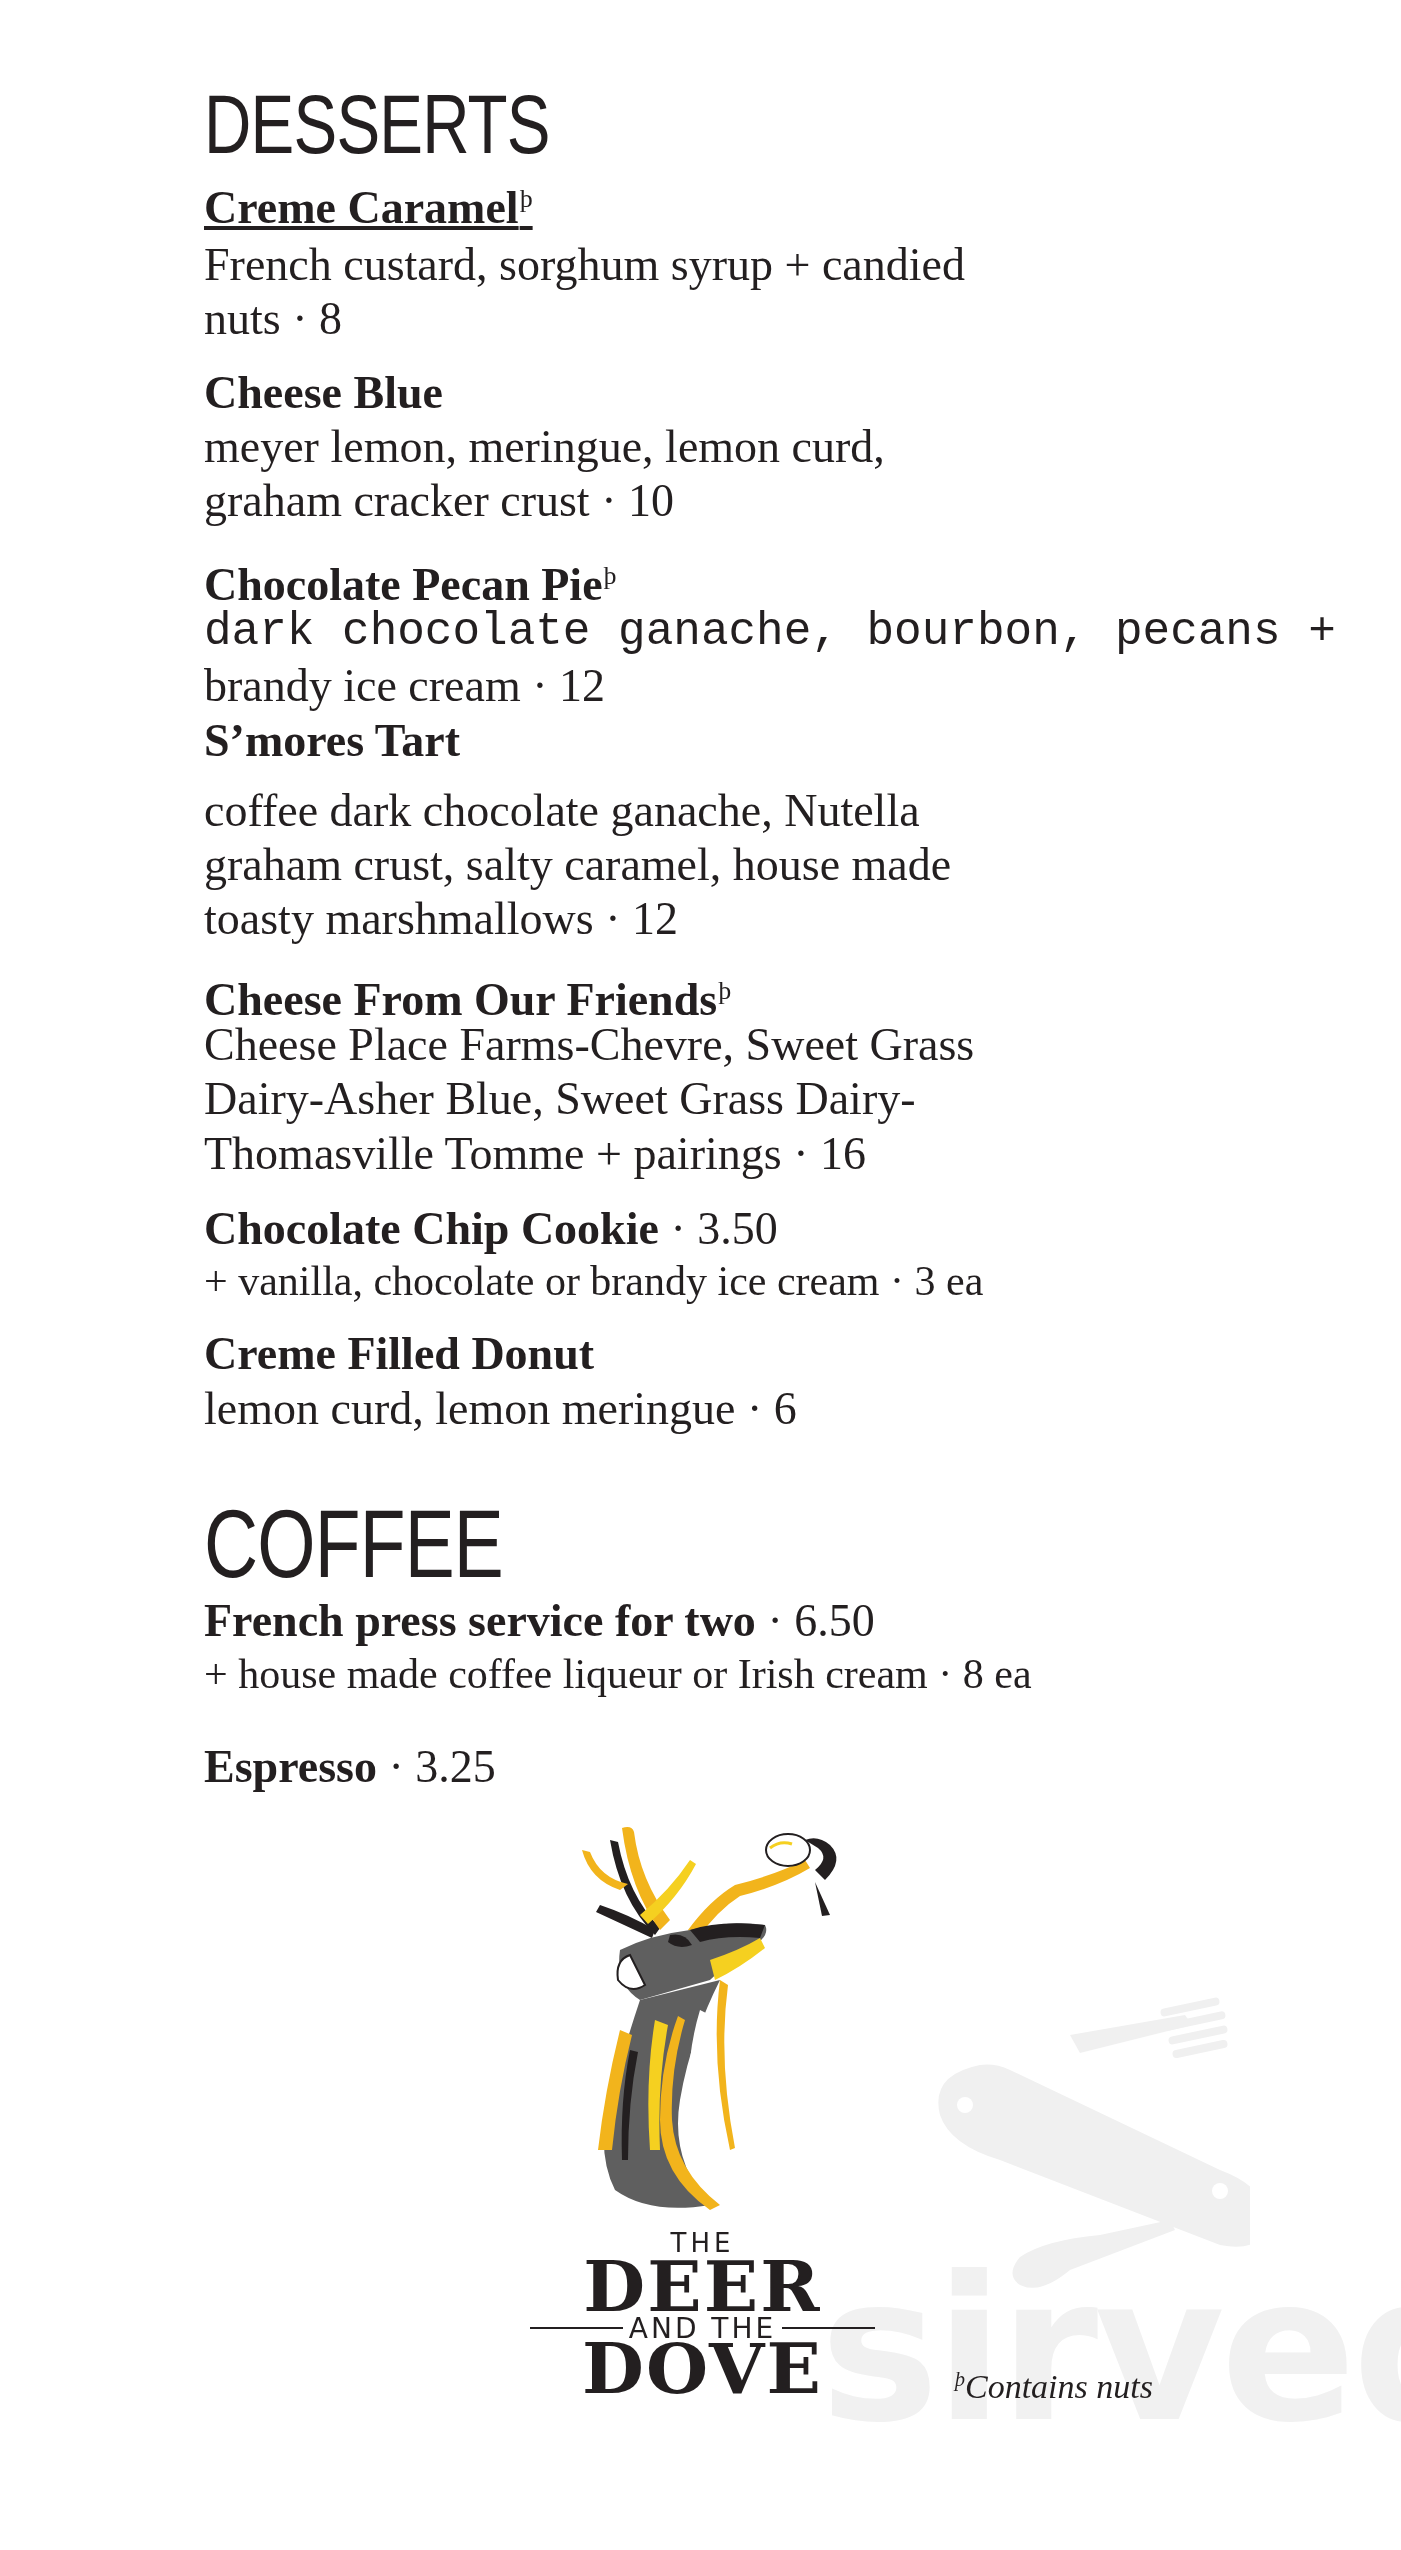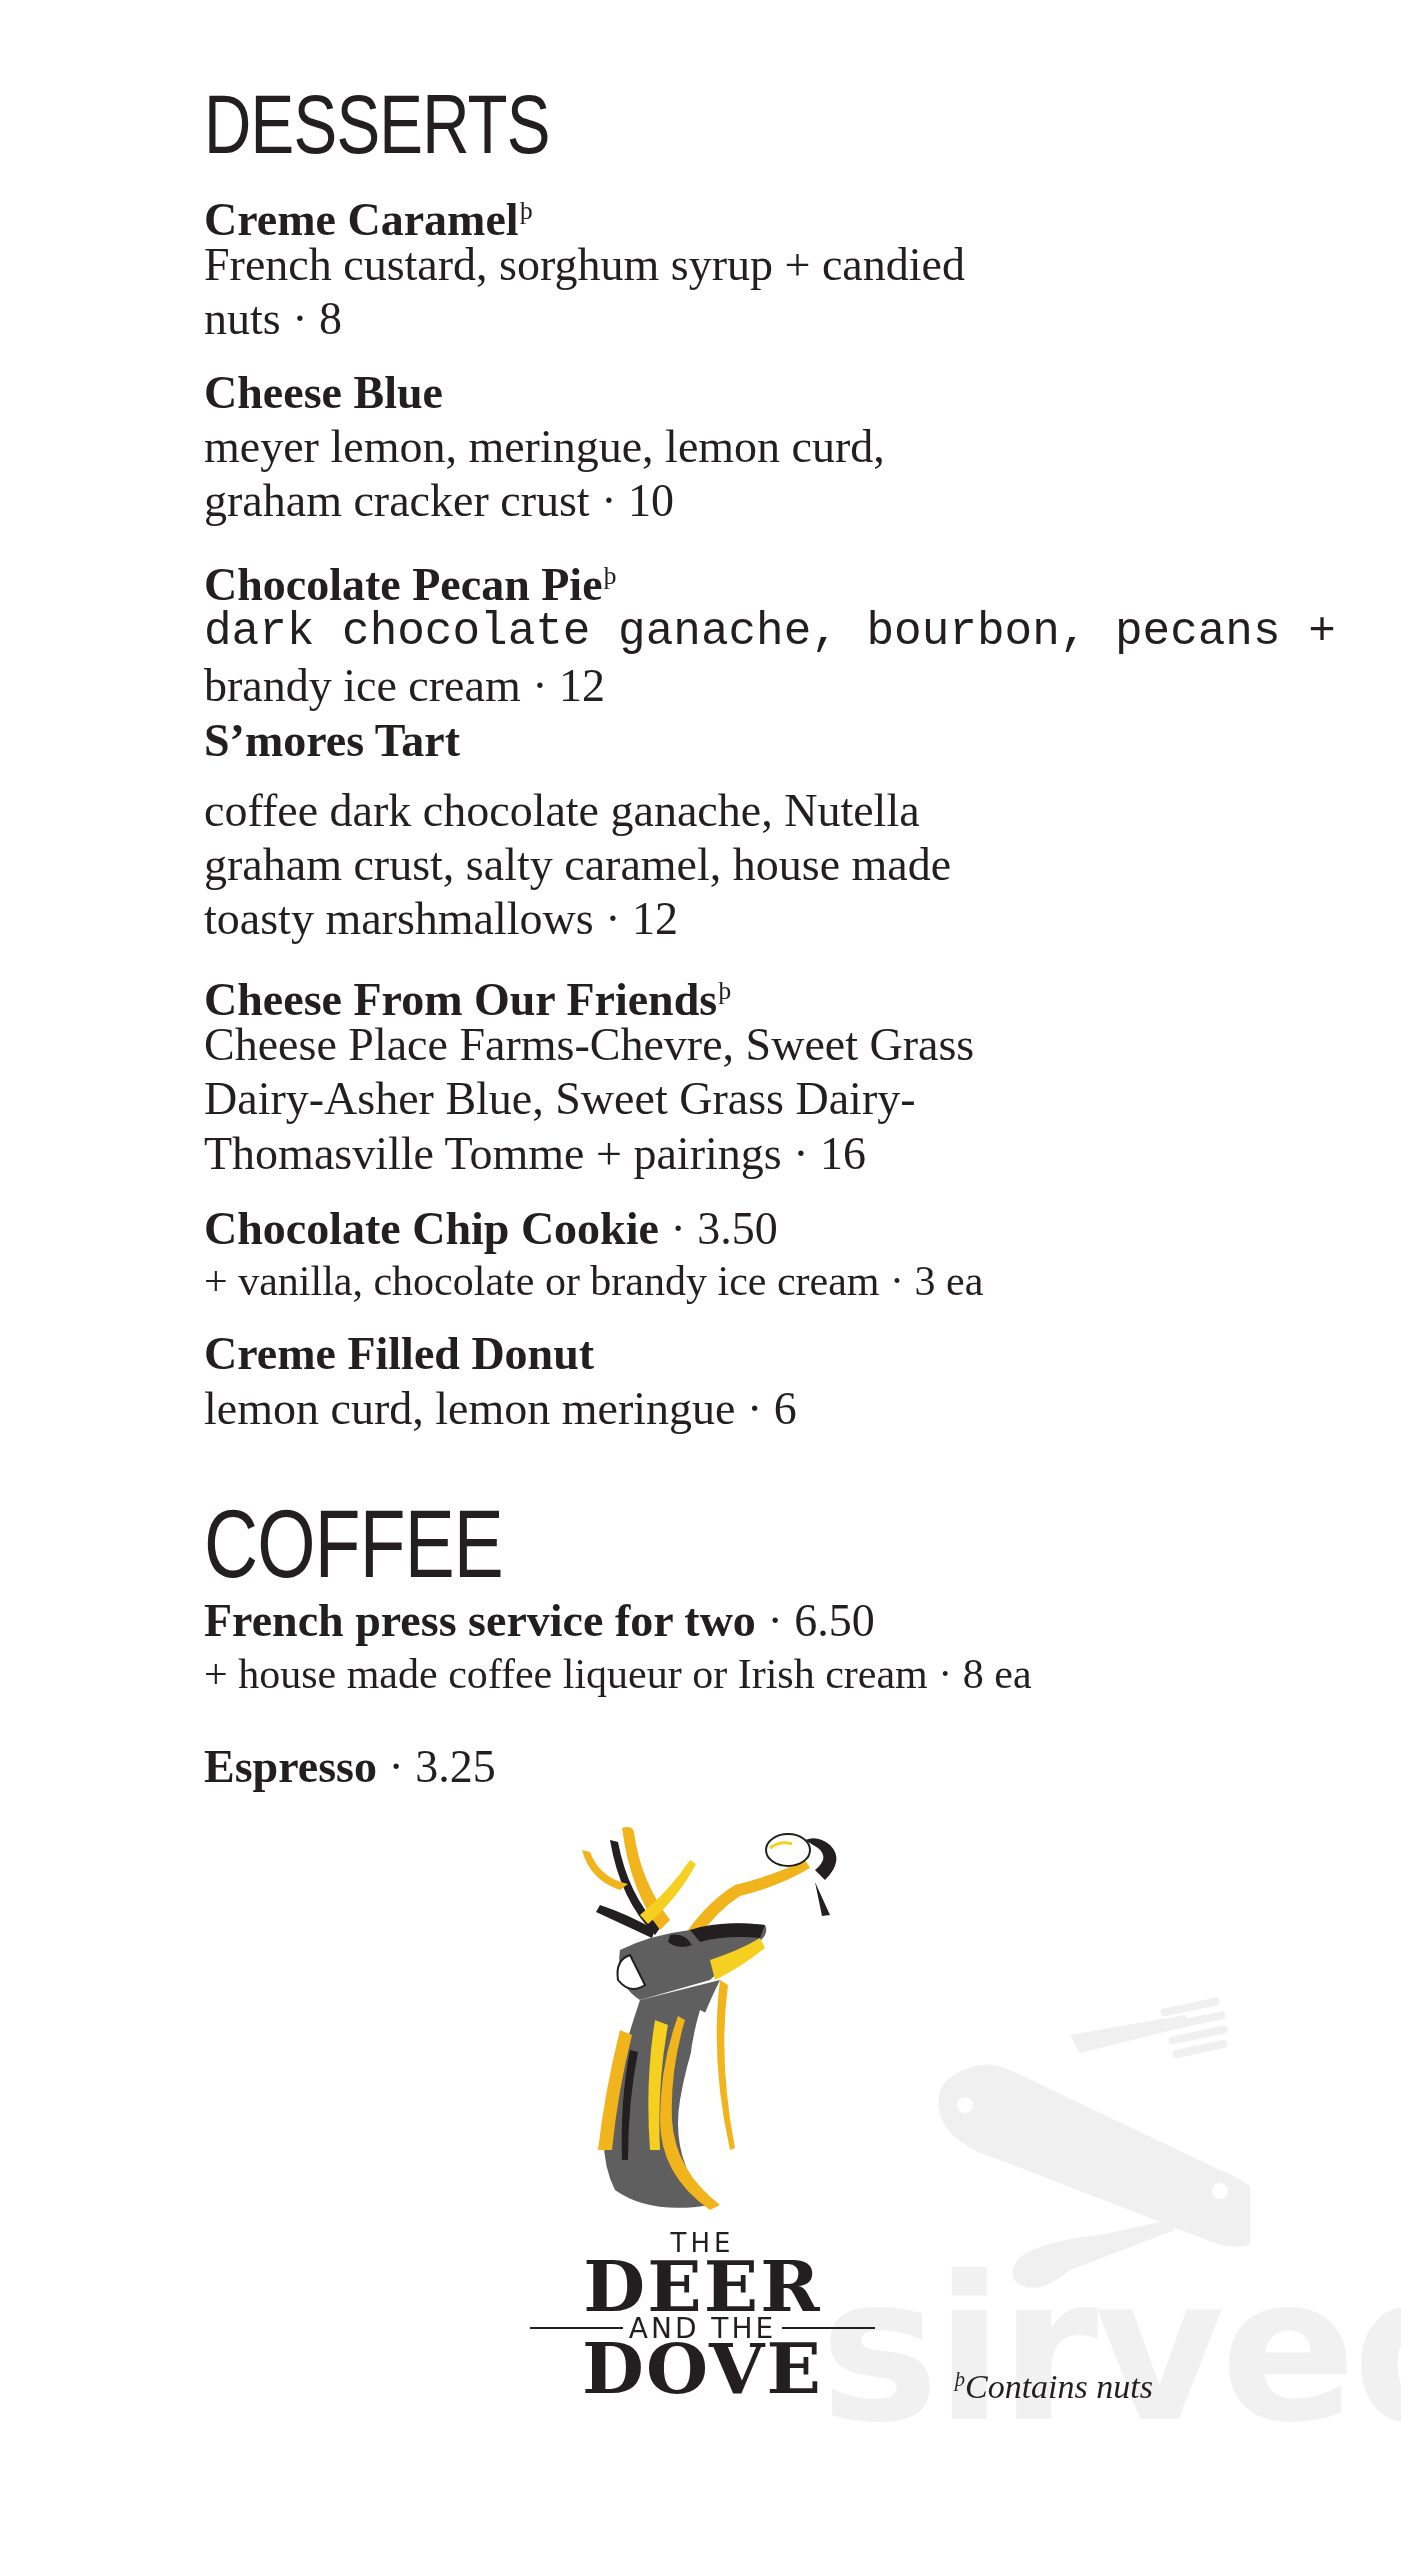--- a/index.html
+++ b/index.html
@@ -61,21 +61,21 @@
       <path d="M180 240 L250 225 L255 235 L150 275 Q120 300 100 290 Q85 280 100 262 Q125 245 180 240 Z"></path>
     </g>
     <circle cx="45" cy="110" r="8" fill="#ffffff"></circle>
     <circle cx="300" cy="196" r="8" fill="#ffffff"></circle>
   </svg>
   <div class="wm-text">sirved</div>
 
   <h1 class="section-title" style="top:82px;font-size:84px;line-height:84px;transform:scaleX(0.78);">DESSERTS</h1>
 
   <div>
-    <p class="line bold" style="top:188px;"><span>Creme Caramel</span><span class="nut">þ</span></p>
+    <p class="line bold" style="top:176px;text-decoration:underline;"><span>Creme Caramel</span><span class="nut">þ</span></p>
     <p class="line" style="top:242px;">French custard, sorghum syrup + candied</p>
     <p class="line" style="top:296px;">nuts · 8</p>
   </div>
 
   <div>
     <p class="line bold" style="top:370px;">Cheese Blue</p>
     <p class="line" style="top:424px;">meyer lemon, meringue, lemon curd,</p>
     <p class="line" style="top:478px;">graham cracker crust · 10</p>
   </div>
 

